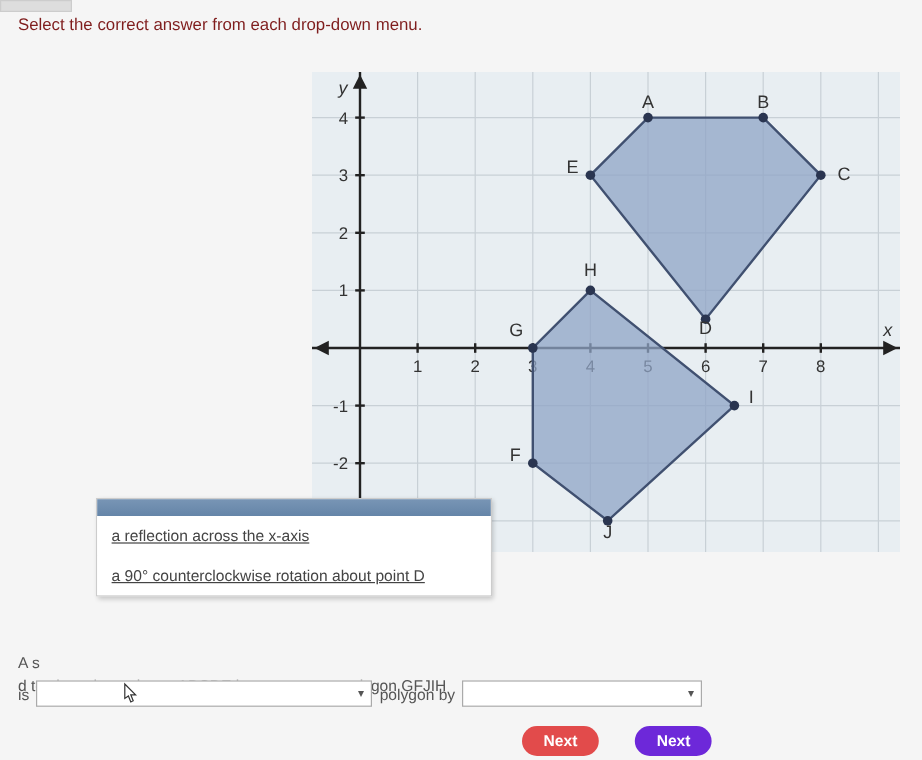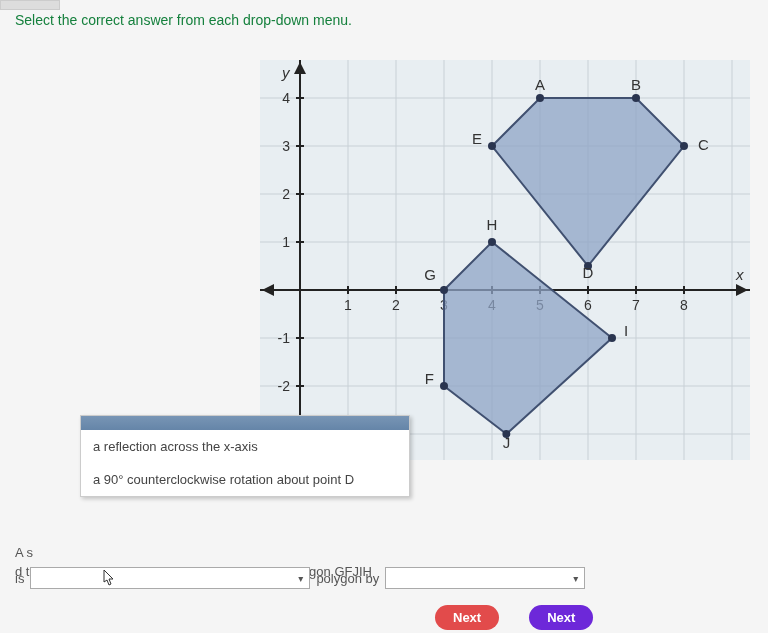--- a/index.html
+++ b/index.html
@@ -8,21 +8,21 @@
       background: #f5f5f5;
       width: 768px;
       height: 633px;
       overflow: hidden;
       position: relative;
       color: #555;
     }
     .question-text {
       padding: 12px 15px;
       font-size: 14px;
-      color: #15803d;
+      color: #7f1d1d;
     }
     .chart-container {
       position: absolute;
       left: 260px;
       top: 60px;
       width: 490px;
       height: 400px;
       background: #e8eef2;
     }
     .chart-container svg {
@@ -41,20 +41,21 @@
     .dropdown-header {
       height: 14px;
       background: linear-gradient(#7895b5, #6585a8);
     }
     .dropdown-option {
       padding: 9px 12px;
       font-size: 13px;
       color: #444;
       cursor: pointer;
       background: #fff;
+      text-decoration: underline;
     }
     .answer-row {
       position: absolute;
       left: 15px;
       top: 545px;
       right: 10px;
       font-size: 13px;
       color: #555;
       display: flex;
       align-items: flex-start;

